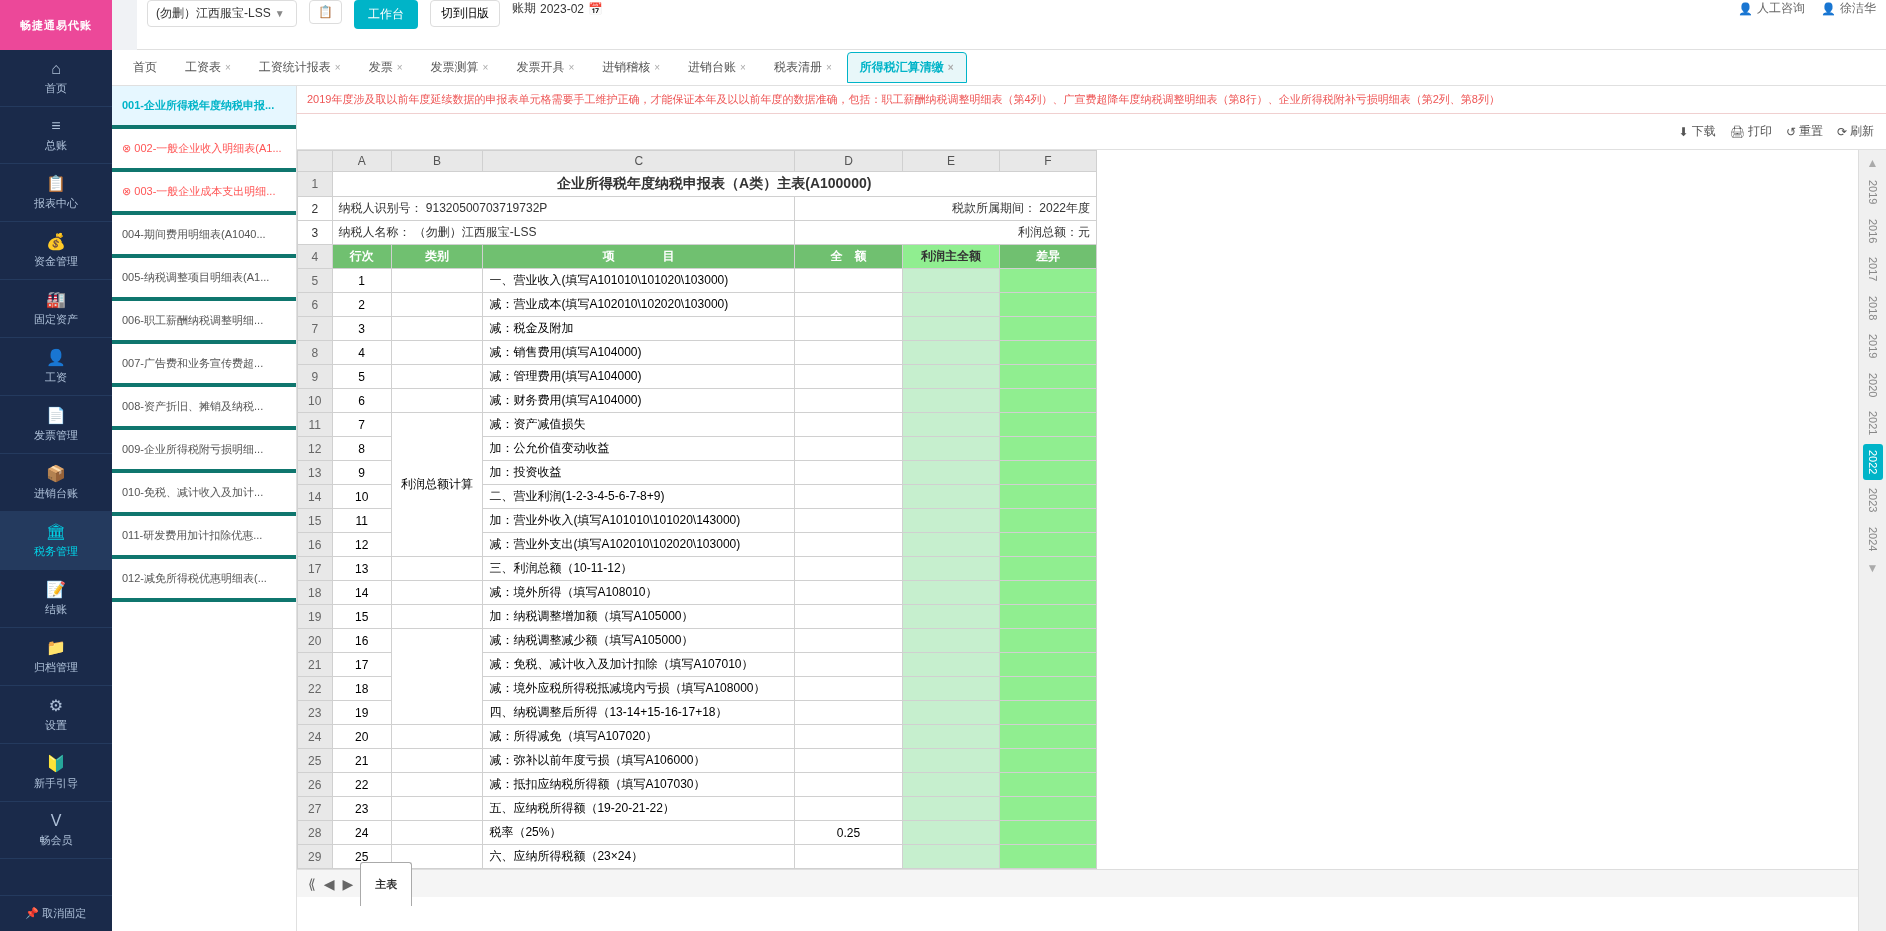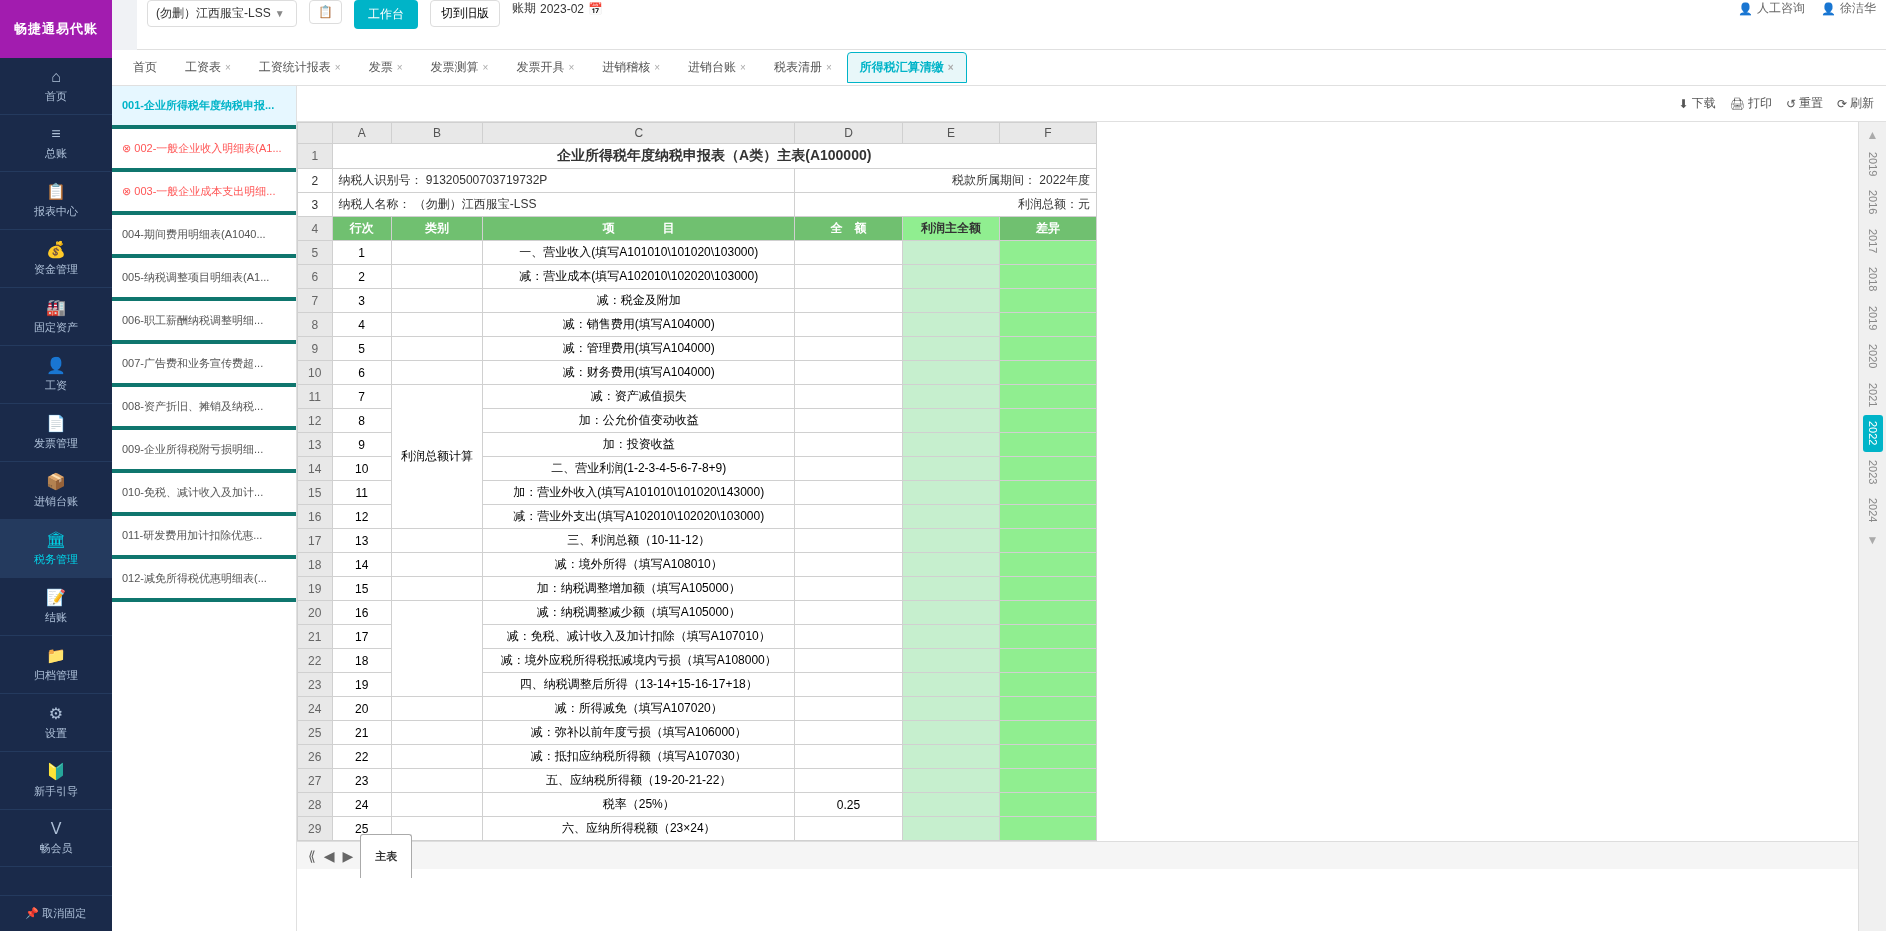--- a/index.html
+++ b/index.html
@@ -9,26 +9,26 @@
     #sidebar {
       width: 112px;
       background: #1a2a4a;
       display: flex;
       flex-direction: column;
       flex-shrink: 0;
       height: 100%;
       color: #fff;
     }
     #sidebar .logo {
-      height: 58px;
-      background: #a21caf;
+      height: 50px;
+      background: #ec4899;
       display: flex;
       align-items: center;
       justify-content: center;
-      font-size: 13px;
+      font-size: 11px;
       font-weight: bold;
       color: #fff;
       letter-spacing: 1px;
     }
     .nav-item {
       display: flex;
       flex-direction: column;
       align-items: center;
       justify-content: center;
       padding: 10px 4px;
@@ -290,21 +290,21 @@
       color: #333;
       background: #fff;
     }
     .header-row td {
       background: #fff;
       font-size: 12px;
       color: #333;
     }
     .col-a { min-width: 55px; text-align: center; }
     .col-b { min-width: 80px; text-align: center; }
-    .col-c { min-width: 280px; text-align: center; }
+    .col-c { min-width: 280px; }
     .col-d { min-width: 100px; text-align: center; }
     .col-e { min-width: 90px; text-align: center; background: #c6efce; }
     .col-f { min-width: 90px; text-align: center; background: #90ee90; }
 
     
     #sheet-tabs {
       height: 28px;
       background: #f5f5f5;
       display: flex;
       align-items: center;
@@ -504,20 +504,23 @@
       <div class="report-list-item">
         <span>011-研发费用加计扣除优惠...</span>
       </div>
       <div class="report-list-item">
         <span>012-减免所得税优惠明细表(...</span>
       </div>
     </div>
 
     <div id="spreadsheet-area">
 
+      <div class="warning-text">
+        <span>2019年度涉及取以前年度延续数据的申报表单元格需要手工维护正确，才能保证本年及以以前年度的数据准确，包括：职工薪酬纳税调整明细表（第4列）、广宣费超降年度纳税调整明细表（第8行）、企业所得税附补亏损明细表（第2列、第8列）</span>
+      </div>
 
       <div id="sheet-toolbar">
         <div style="flex:1;"></div>
         <div class="toolbar-right">
           <div class="toolbar-btn">
             <span>⬇</span>
             <span>下载</span>
           </div>
           <div class="toolbar-btn">
             <span>🖨</span>

